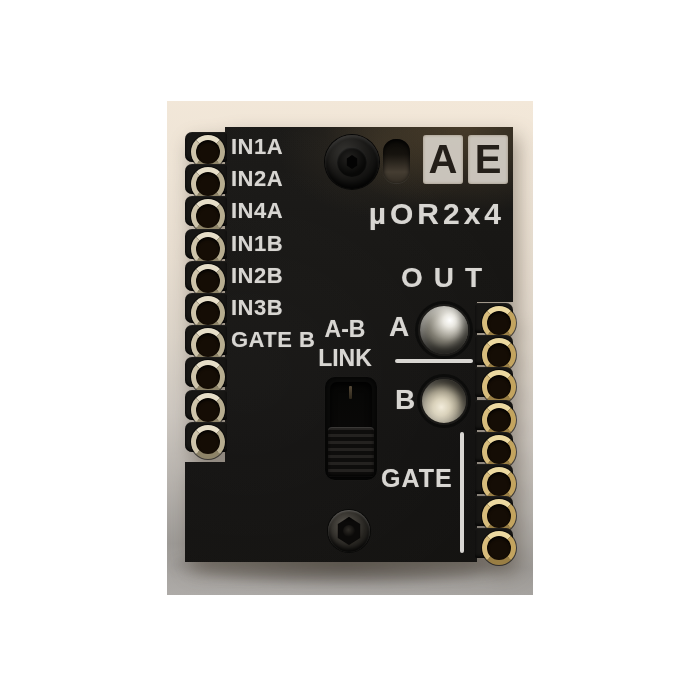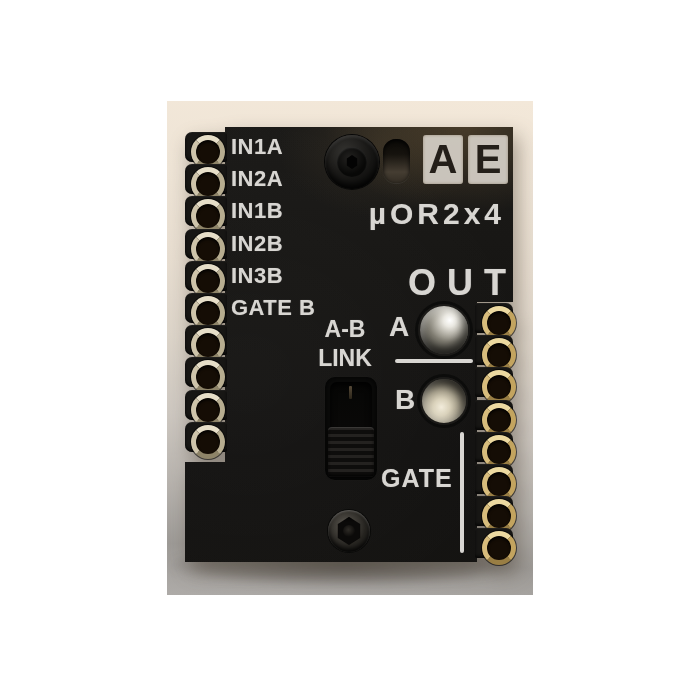--- a/index.html
+++ b/index.html
@@ -45,21 +45,21 @@
   }
   .strip-left .socket{left:6px;border:5px solid;border-color:#e6dec8 #b7ad90 #8e8468 #cec4aa;}
   .strip-right .socket{left:7px;border:5px solid;border-color:#ecd9a0 #c3a45f #997e44 #d7bc7c;}
   
   .silk{position:absolute;color:#d8d6d2;font-weight:bold;text-shadow:0 0 1px rgba(235,233,228,0.35);}
   .pin-labels{position:absolute;left:64px;top:31px;height:320px;display:flex;flex-direction:column;gap:2.2px;}
   .pin-labels .lbl{height:30px;flex:0 0 30px;display:flex;align-items:center;
     color:#d8d6d2;font-weight:bold;font-size:22px;letter-spacing:0.5px;
     text-shadow:0 0 1px rgba(235,233,228,0.35);}
   .model-title{right:28px;top:90px;font-size:30px;letter-spacing:4px;margin-top:6px;}
-  .out-label{left:230px;top:161px;width:92px;text-align:center;font-size:36px;letter-spacing:11px;text-indent:11px;}
+  .out-label{left:223px;top:161px;width:92px;text-align:center;font-size:28px;letter-spacing:11px;text-indent:11px;}
   .jack-a-label{left:222px;top:210px;font-size:28px;}
   .jack-b-label{left:228px;top:283px;font-size:28px;}
   .link-label{left:140px;top:214px;width:76px;text-align:center;font-size:23px;line-height:29px;}
   .mult-label{left:214px;top:363px;font-size:25px;letter-spacing:1px;}
   .divider-h{position:absolute;left:228px;top:258px;width:78px;height:4px;background:#d8d6d2;border-radius:2px;}
   .divider-v{position:absolute;left:293px;top:331px;width:4px;height:121px;background:#d8d6d2;border-radius:2px;}
   
   .brand{position:absolute;left:256px;top:34px;display:flex;gap:5px;}
   .brand .sq{
     width:40px;height:49px;background:rgba(213,208,199,0.93);border-radius:3px;
@@ -199,20 +199,21 @@
           <span class="socket"></span>
         </div>
       <div class="tooth">
           <span class="socket"></span>
         </div>
     </div>
 
     <div class="pin-labels">
       <div class="lbl">IN1A</div>
       <div class="lbl">IN2A</div>
+      <div class="lbl">IN4A</div>
       <div class="lbl">IN1B</div>
       <div class="lbl">IN2B</div>
       <div class="lbl">IN3B</div>
       <div class="lbl">GATE B</div>
     </div>
 
     <div class="screw-top">
       <span class="head"></span>
       <span class="hex"></span>
     </div>

